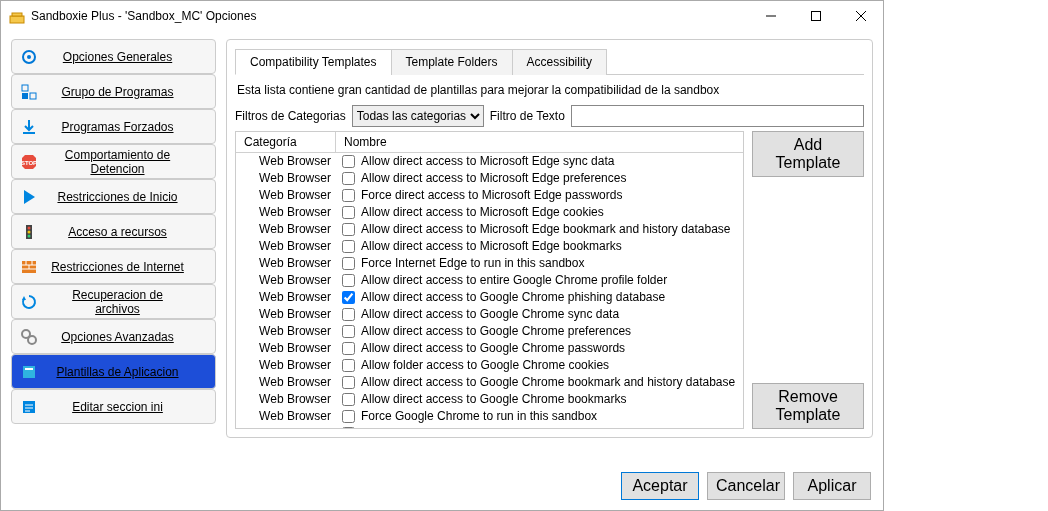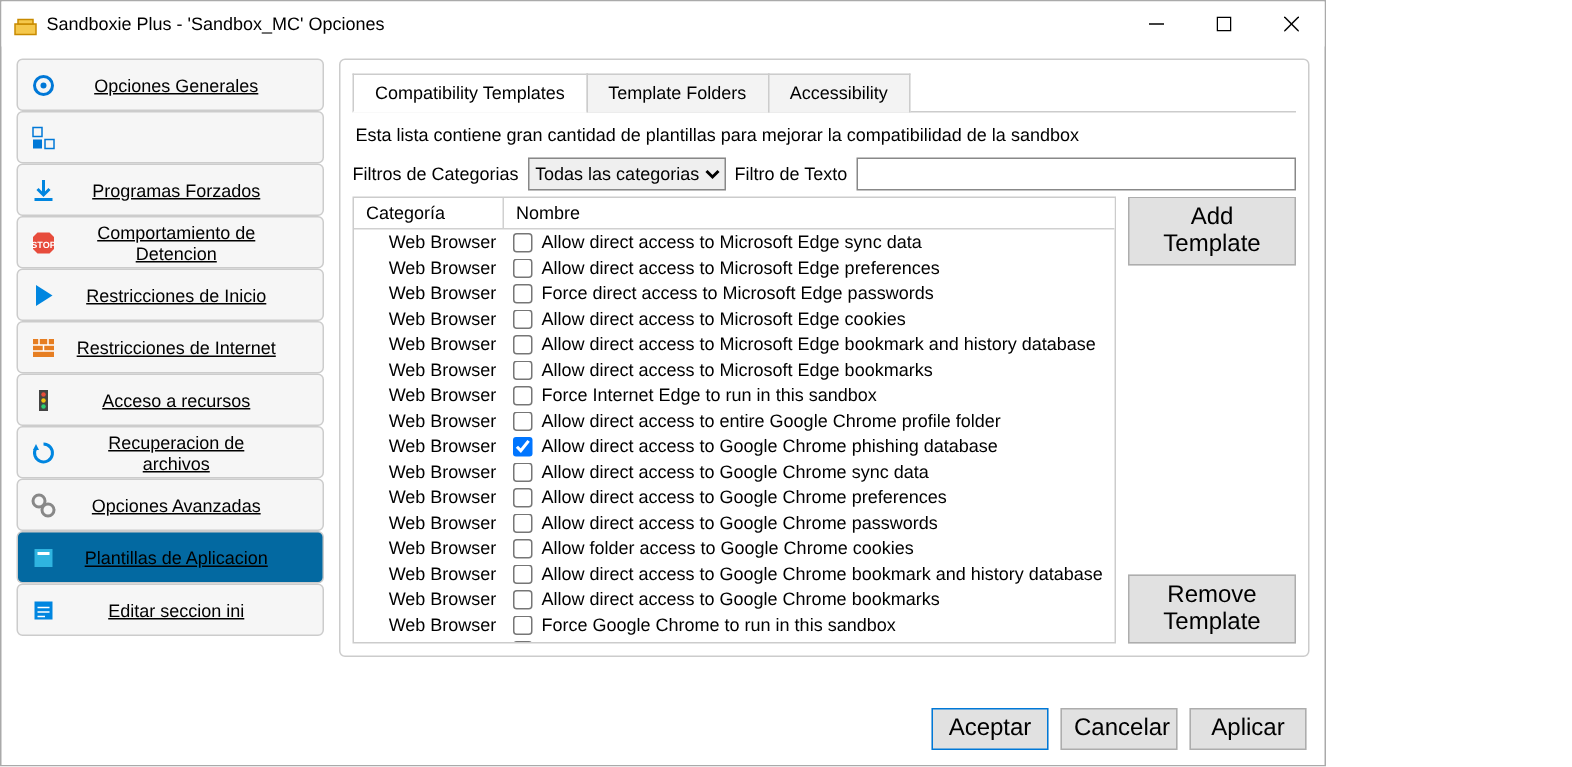--- a/index.html
+++ b/index.html
@@ -8,21 +8,21 @@
 .titlebar { height: 30px; display: flex; align-items: center; padding-left: 8px; background: #fff; }
 .titlebar-icon { width: 16px; height: 16px; margin-right: 6px; display:flex; align-items:center; justify-content:center; }
 .titlebar-title { flex: 1; font-size: 12px; }
 .winbtns { display: flex; height: 100%; }
 .winbtn { width: 45px; display: flex; align-items: center; justify-content: center; font-size: 13px; font-family: Arial; }
 .content { flex: 1; display: flex; padding: 8px 10px 0 10px; gap: 10px; min-height: 0; }
 .sidebar { width: 205px; display: flex; flex-direction: column; gap: 0; }
 .sidebar-item { height: 35px; display: flex; align-items: center; border: 1px solid #ccc; border-radius: 4px; margin-bottom: 0; background: #f6f6f6; padding-left: 6px; }
 .sidebar-item .icon { width: 22px; height: 22px; margin-right: 10px; display:flex; align-items:center; justify-content:center; }
 .sidebar-item .label { flex:1; text-align:center; padding-right: 30px; text-decoration: underline; }
-.sidebar-item.sel { background: #0369a1; }
+.sidebar-item.sel { background: #1d4ed8; }
 .mainpane { flex: 1; border: 1px solid #ccc; border-radius: 4px; padding: 8px; display: flex; flex-direction: column; min-height: 0; }
 .tabs { display: flex; border-bottom: 1px solid #ccc; }
 .tab { padding: 5px 14px; border: 1px solid #ccc; border-bottom: none; background: #f3f3f3; margin-right: -1px; position: relative; top: 1px; }
 .tab.sel { background: #fff; border-bottom: 1px solid #fff; }
 .desc { margin: 8px 2px; }
 .filters { display: flex; align-items: center; gap: 6px; margin-bottom: 4px; }
 .filters select { height: 22px; font-size: 12px; border: 1px solid #888; }
 .filters input { flex:1; height: 22px; border: 1px solid #888; padding: 0 4px; }
 .gridwrap { flex:1; display:flex; gap:8px; min-height: 0; }
 .grid { flex:1; border: 1px solid #ccc; display:flex; flex-direction:column; min-height:0; }
@@ -85,20 +85,21 @@
         <span class="label">Opciones Generales</span>
       </div>
       <div class="sidebar-item">
         <span class="icon">
             <svg width="18" height="18" viewBox="0 0 18 18">
               <rect x="2" y="2" width="6" height="6" fill="none" stroke="#0078d7"></rect>
               <rect x="10" y="10" width="6" height="6" fill="none" stroke="#0078d7"></rect>
               <rect x="2" y="10" width="6" height="6" fill="#0078d7"></rect>
             </svg>
           </span>
+        <span class="label">Grupo de Programas</span>
       </div>
       <div class="sidebar-item">
         <span class="icon">
             <svg width="18" height="18" viewBox="0 0 18 18">
               <path d="M9 2v9m-4-3l4 4 4-4M3 15h12" fill="none" stroke="#0086e0" stroke-width="2"></path>
             </svg>
           </span>
         <span class="label">Programas Forzados</span>
       </div>
       <div class="sidebar-item">
@@ -110,44 +111,44 @@
           </span>
         <span class="label">Comportamiento de Detencion</span>
       </div>
       <div class="sidebar-item">
         <span class="icon">
             <svg width="18" height="18" viewBox="0 0 18 18">
               <polygon points="4,2 15,9 4,16" fill="#0086e0"></polygon>
             </svg>
           </span>
         <span class="label">Restricciones de Inicio</span>
+      </div>
+      <div class="sidebar-item">
+        <span class="icon">
+            <svg width="18" height="18" viewBox="0 0 18 18">
+              <rect x="6" y="2" width="6" height="14" fill="#444"></rect>
+              <circle cx="9" cy="5" r="1.5" fill="#e74c3c"></circle>
+              <circle cx="9" cy="9" r="1.5" fill="#f1c40f"></circle>
+              <circle cx="9" cy="13" r="1.5" fill="#2ecc71"></circle>
+            </svg>
+          </span>
+        <span class="label">Acceso a recursos</span>
       </div>
       <div class="sidebar-item">
         <span class="icon">
             <svg width="18" height="18" viewBox="0 0 18 18">
               <rect x="2" y="3" width="14" height="12" fill="#e67e22"></rect>
               <line x1="2" y1="7" x2="16" y2="7" stroke="#fff"></line>
               <line x1="2" y1="11" x2="16" y2="11" stroke="#fff"></line>
               <line x1="6" y1="3" x2="6" y2="7" stroke="#fff"></line>
               <line x1="12" y1="3" x2="12" y2="7" stroke="#fff"></line>
               <line x1="9" y1="7" x2="9" y2="11" stroke="#fff"></line>
             </svg>
           </span>
         <span class="label">Restricciones de Internet</span>
-      </div>
-      <div class="sidebar-item">
-        <span class="icon">
-            <svg width="18" height="18" viewBox="0 0 18 18">
-              <rect x="6" y="2" width="6" height="14" fill="#444"></rect>
-              <circle cx="9" cy="5" r="1.5" fill="#e74c3c"></circle>
-              <circle cx="9" cy="9" r="1.5" fill="#f1c40f"></circle>
-              <circle cx="9" cy="13" r="1.5" fill="#2ecc71"></circle>
-            </svg>
-          </span>
-        <span class="label">Acceso a recursos</span>
       </div>
       <div class="sidebar-item">
         <span class="icon">
             <svg width="18" height="18" viewBox="0 0 18 18">
               <path d="M9 3a6 6 0 1 1-5.2 3" fill="none" stroke="#0086e0" stroke-width="2"></path>
               <polygon points="2,7 6,7 4,3" fill="#0086e0"></polygon>
             </svg>
           </span>
         <span class="label">Recuperacion de archivos</span>
       </div>

